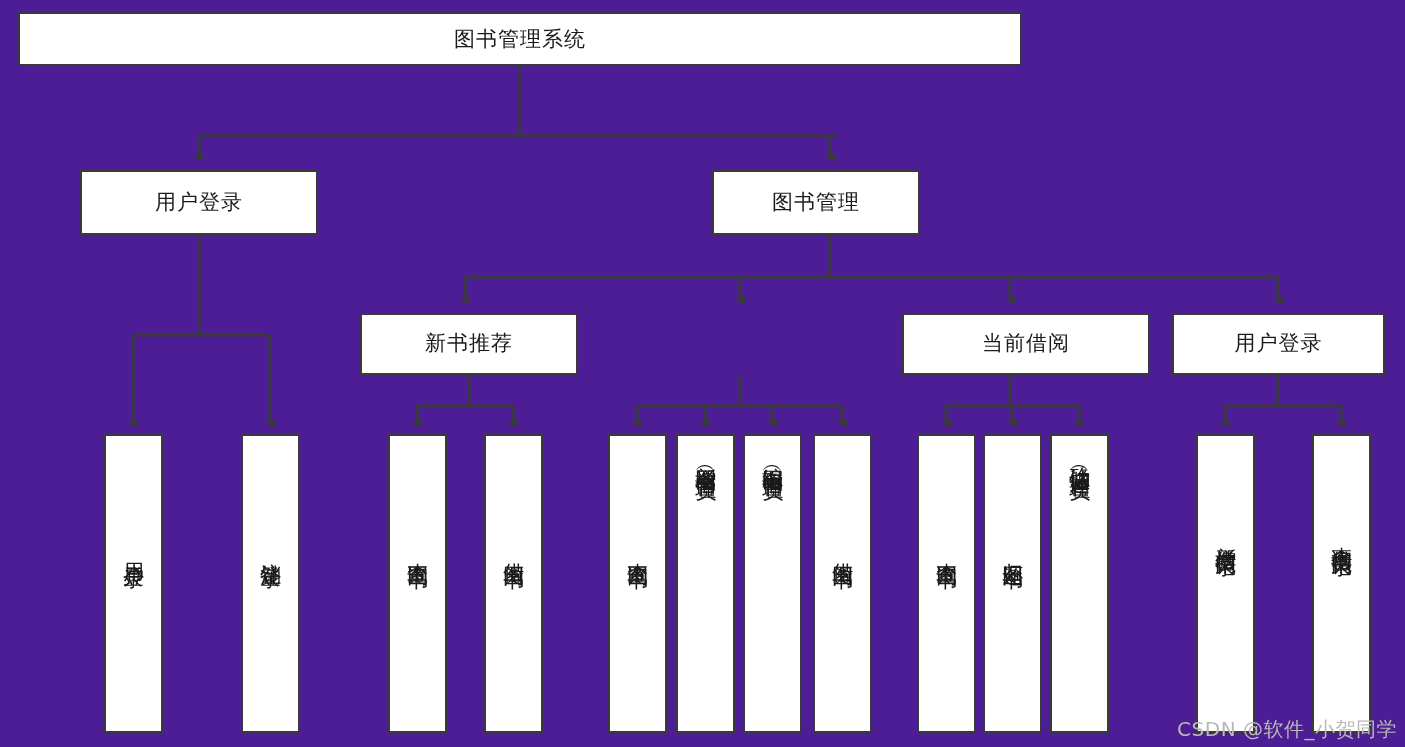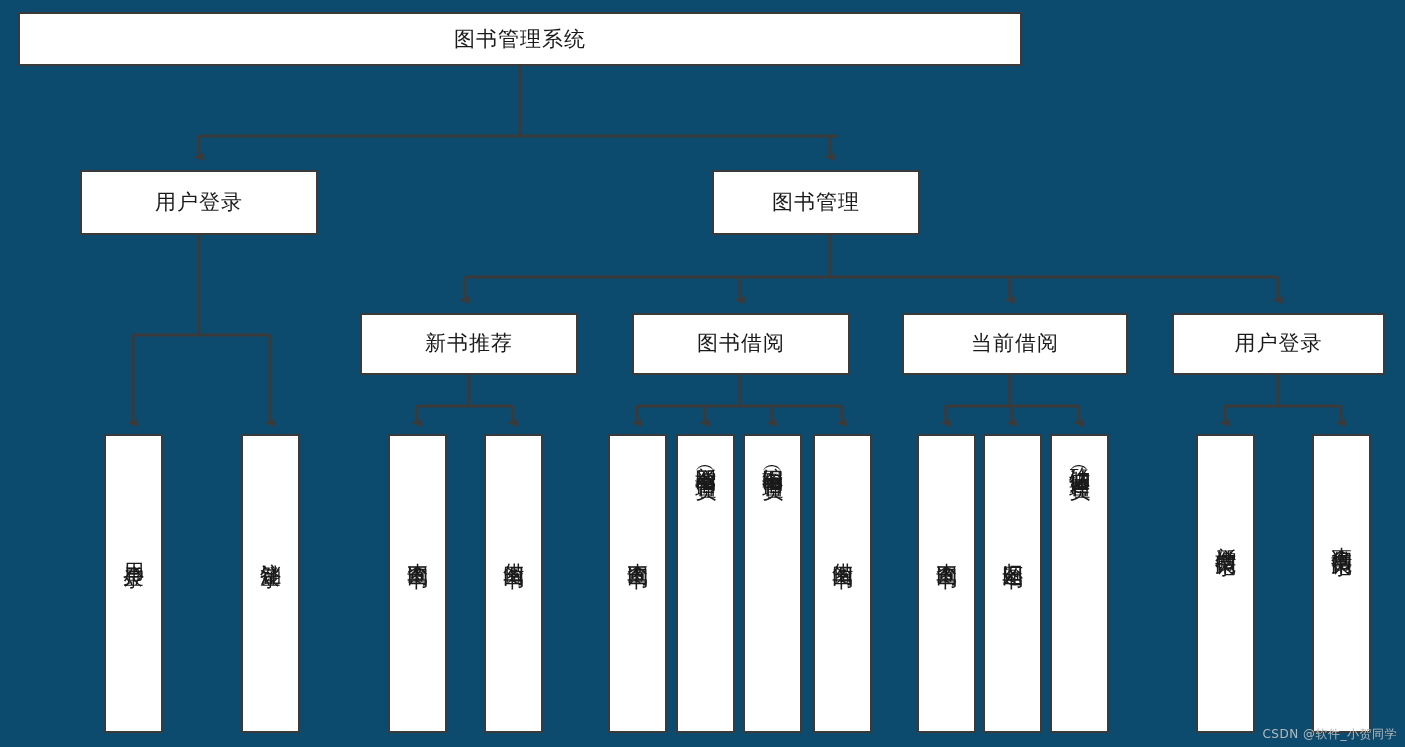--- a/index.html
+++ b/index.html
@@ -7,21 +7,21 @@
     padding: 0;
     background: #ffffff;
   }
   body {
     font-family: "DejaVu Sans", "Liberation Sans", sans-serif;
   }
   #canvas {
     position: relative;
     width: 1405px;
     height: 747px;
-    background: #0c4a6e;
+    background: #4c1d95;
     overflow: hidden;
   }
   #edges {
     position: absolute;
     left: 0;
     top: 0;
     width: 1405px;
     height: 747px;
   }
   .node {
@@ -60,21 +60,21 @@
   .node-leaf.mid2 .label {
     padding-top: 96px;
   }
   .node-leaf.mid3 .label {
     padding-top: 80px;
   }
   .watermark {
     position: absolute;
     right: 8px;
     bottom: 4px;
-    font-size: 12px;
+    font-size: 20px;
     color: #b9b9b9;
     letter-spacing: 0.5px;
     white-space: nowrap;
   }
 </style>
 </head>
 <body>
 
 <div id="canvas">
 
@@ -135,24 +135,21 @@
   <div class="node node-h" style="left:80px; top:170px; width:238px; height:65px;">
     <span class="label">用户登录</span>
   </div>
   <div class="node node-h" style="left:712px; top:170px; width:208px; height:65px;">
     <span class="label">图书管理</span>
   </div>
 
   <div class="node node-h" style="left:360px; top:313px; width:218px; height:62px;">
     <span class="label">新书推荐</span>
   </div>
-  <div class="node node-h" style="left:632px; top:313px; width:218px; height:62px;">
-    <span class="label">图书借阅</span>
-  </div>
-  <div class="node node-h" style="left:902px; top:313px; width:226px; height:62px;">
+  <div class="node node-h" style="left:902px; top:313px; width:248px; height:62px;">
     <span class="label">当前借阅</span>
   </div>
   <div class="node node-h" style="left:1172px; top:313px; width:213px; height:62px;">
     <span class="label">用户登录</span>
   </div>
 
   <div class="node node-leaf mid2" style="left:104px; top:434px; width:59px; height:299px;">
     <span class="label">用户登录</span>
   </div>
   <div class="node node-leaf mid2" style="left:241px; top:434px; width:59px; height:299px;">

